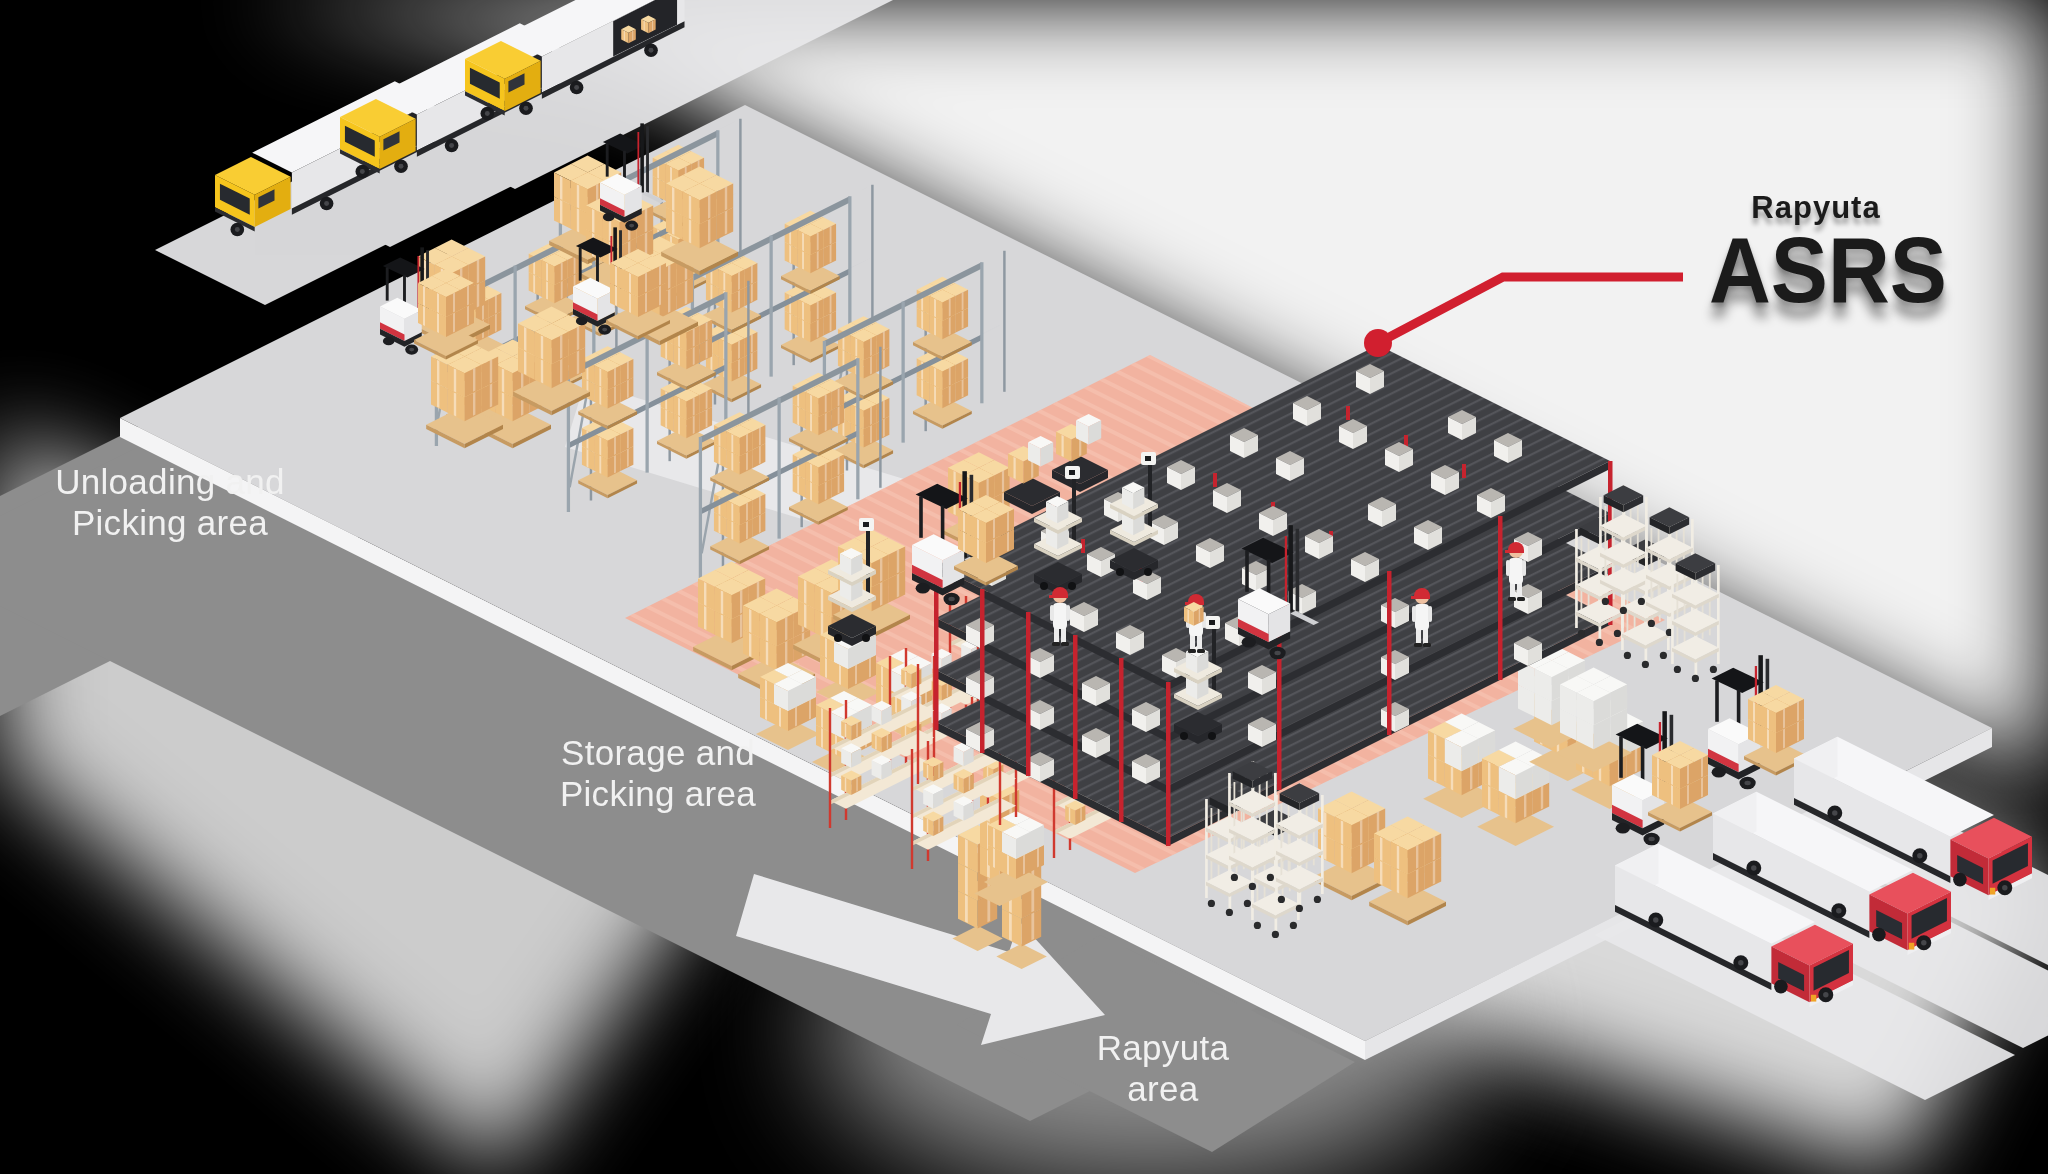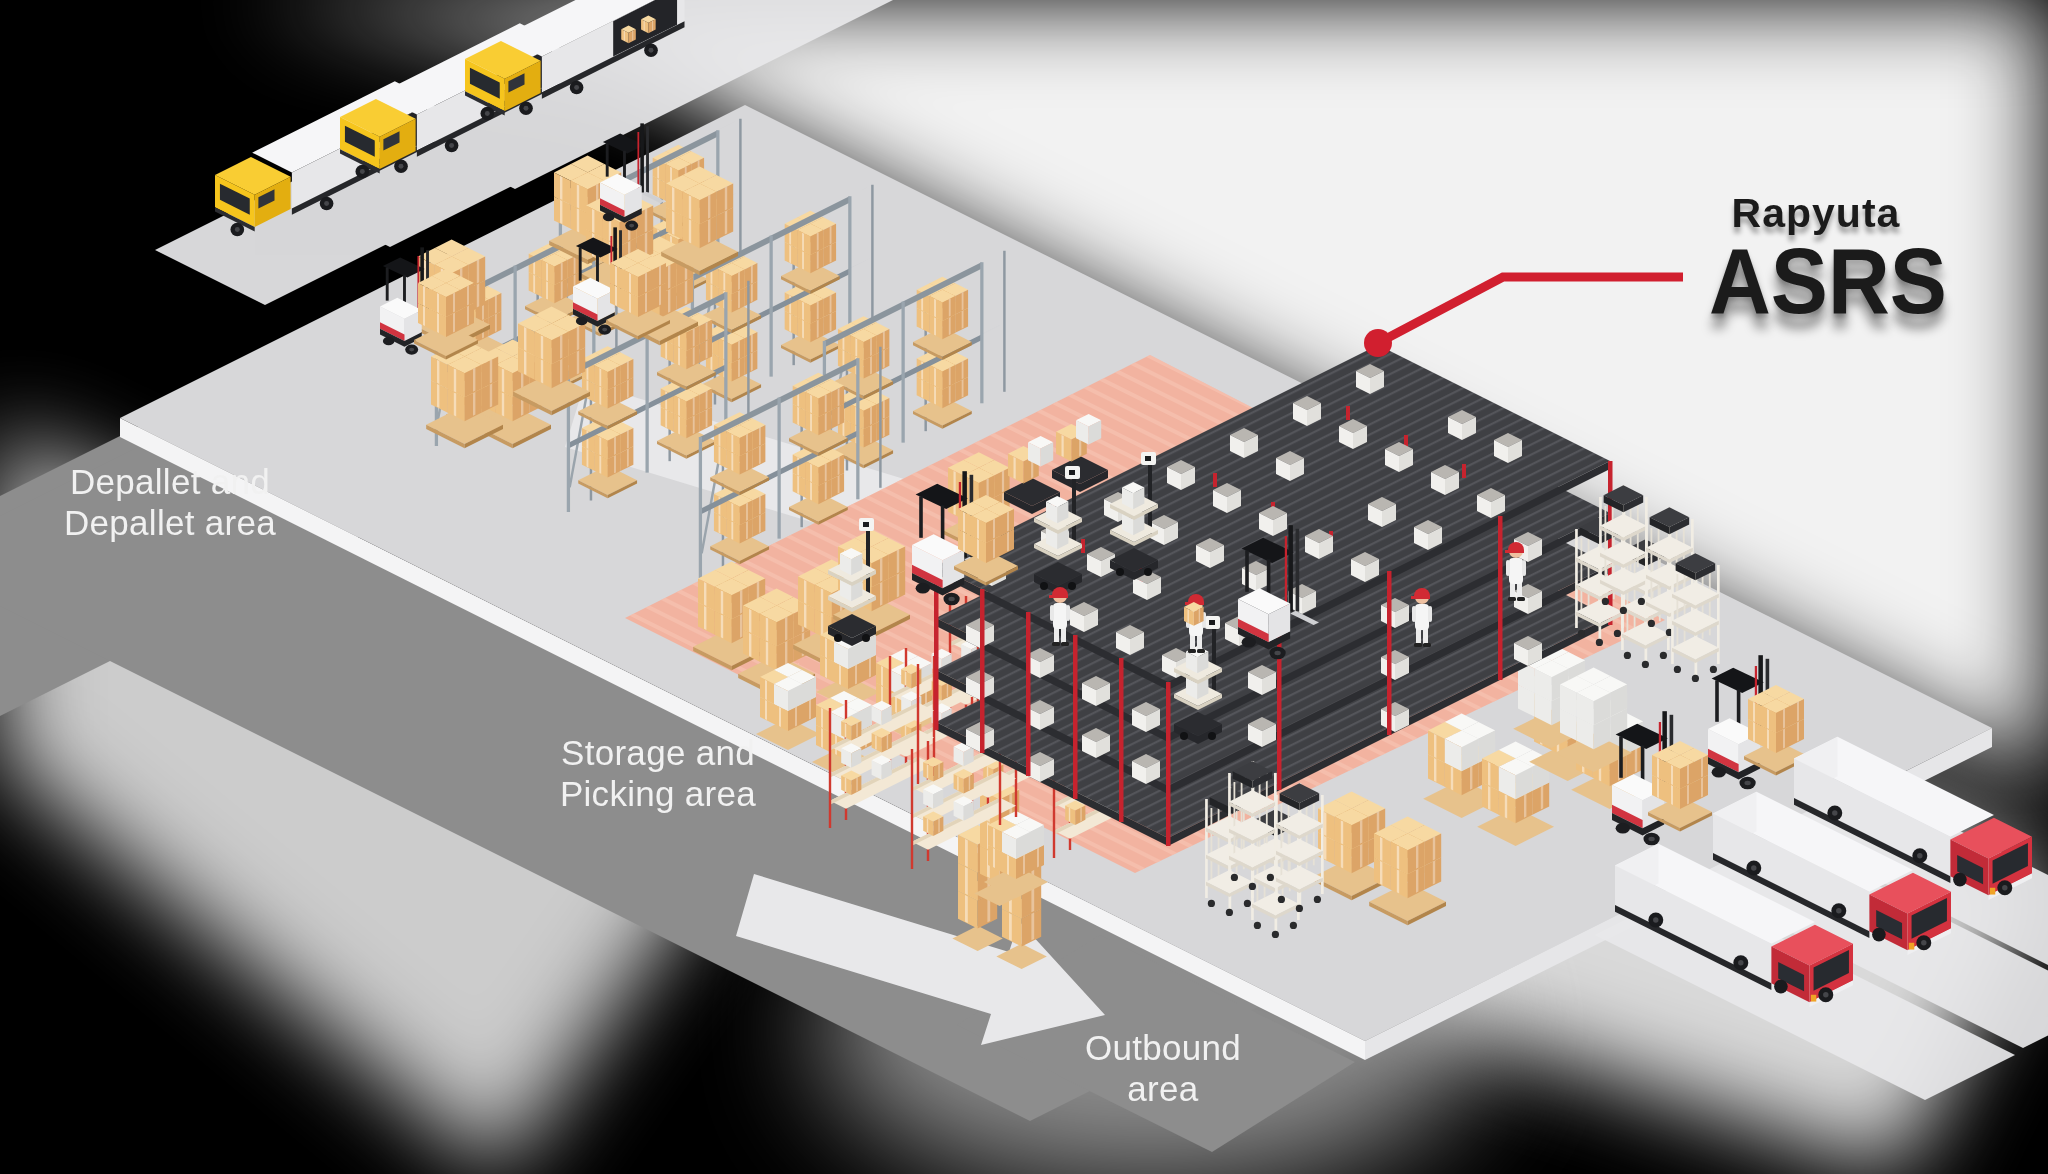--- a/index.html
+++ b/index.html
@@ -5,21 +5,21 @@
   html,body{margin:0;padding:0;background:#000;}
   .stage{position:relative;width:2048px;height:1174px;background:var(--bg,#000);overflow:hidden;
          font-family:"Liberation Sans",sans-serif;}
   .stage svg{position:absolute;left:0;top:0;}
   .lbl{position:absolute;color:var(--label-text,#f1f1f1);font-size:35px;line-height:1.16;
        text-align:center;letter-spacing:.3px;font-weight:400;}
   .lbl.unloading{left:40px;top:462px;width:260px;}
   .lbl.storage{left:533px;top:733px;width:250px;text-align:center;}
   .lbl.outbound{left:1063px;top:1028px;width:200px;}
   .logo{position:absolute;left:1711px;top:190px;width:210px;text-align:center;color:var(--logo-text,#1b1b1b);}
-  .logo .brand{font-size:41px;font-weight:700;letter-spacing:1px;
+  .logo .brand{font-size:31px;font-weight:700;letter-spacing:1px;
                text-shadow:0 6px 5px rgba(0,0,0,.35);}
   .logo .product{font-size:84px;font-weight:700;letter-spacing:0px;line-height:.92;margin-top:2px;
                  transform:scale(1.02,1.1);transform-origin:center top;
                  text-shadow:0 14px 10px rgba(0,0,0,.4),0 4px 4px rgba(0,0,0,.25);}
 </style>
 </head>
 <body>
 
 <div class="stage">
 <svg width="2048" height="1174" viewBox="0 0 2048 1174">
@@ -460,21 +460,21 @@
   <use href="#truckR" transform="translate(1713,853) scale(.68)"></use>
   <use href="#truckR" transform="translate(1794,798) scale(.68)"></use>
 </g>
 
 <g>
   <polyline points="1378,343 1503,277 1683,277" fill="none" stroke="var(--callout,#d11f2f)" stroke-width="9"></polyline>
   <circle cx="1378" cy="343" r="14" fill="var(--callout,#d11f2f)"></circle>
 </g>
 </svg>
 
-<div class="lbl unloading">Depallet and Depallet area</div>
+<div class="lbl unloading">Unloading and Picking area</div>
 <div class="lbl storage">Storage and Picking area</div>
-<div class="lbl outbound">Outbound area</div>
+<div class="lbl outbound">Rapyuta area</div>
 
 <div class="logo">
   <div class="brand">Rapyuta</div>
   <div class="product">ASRS</div>
 </div>
 </div>
 
 </body></html>

